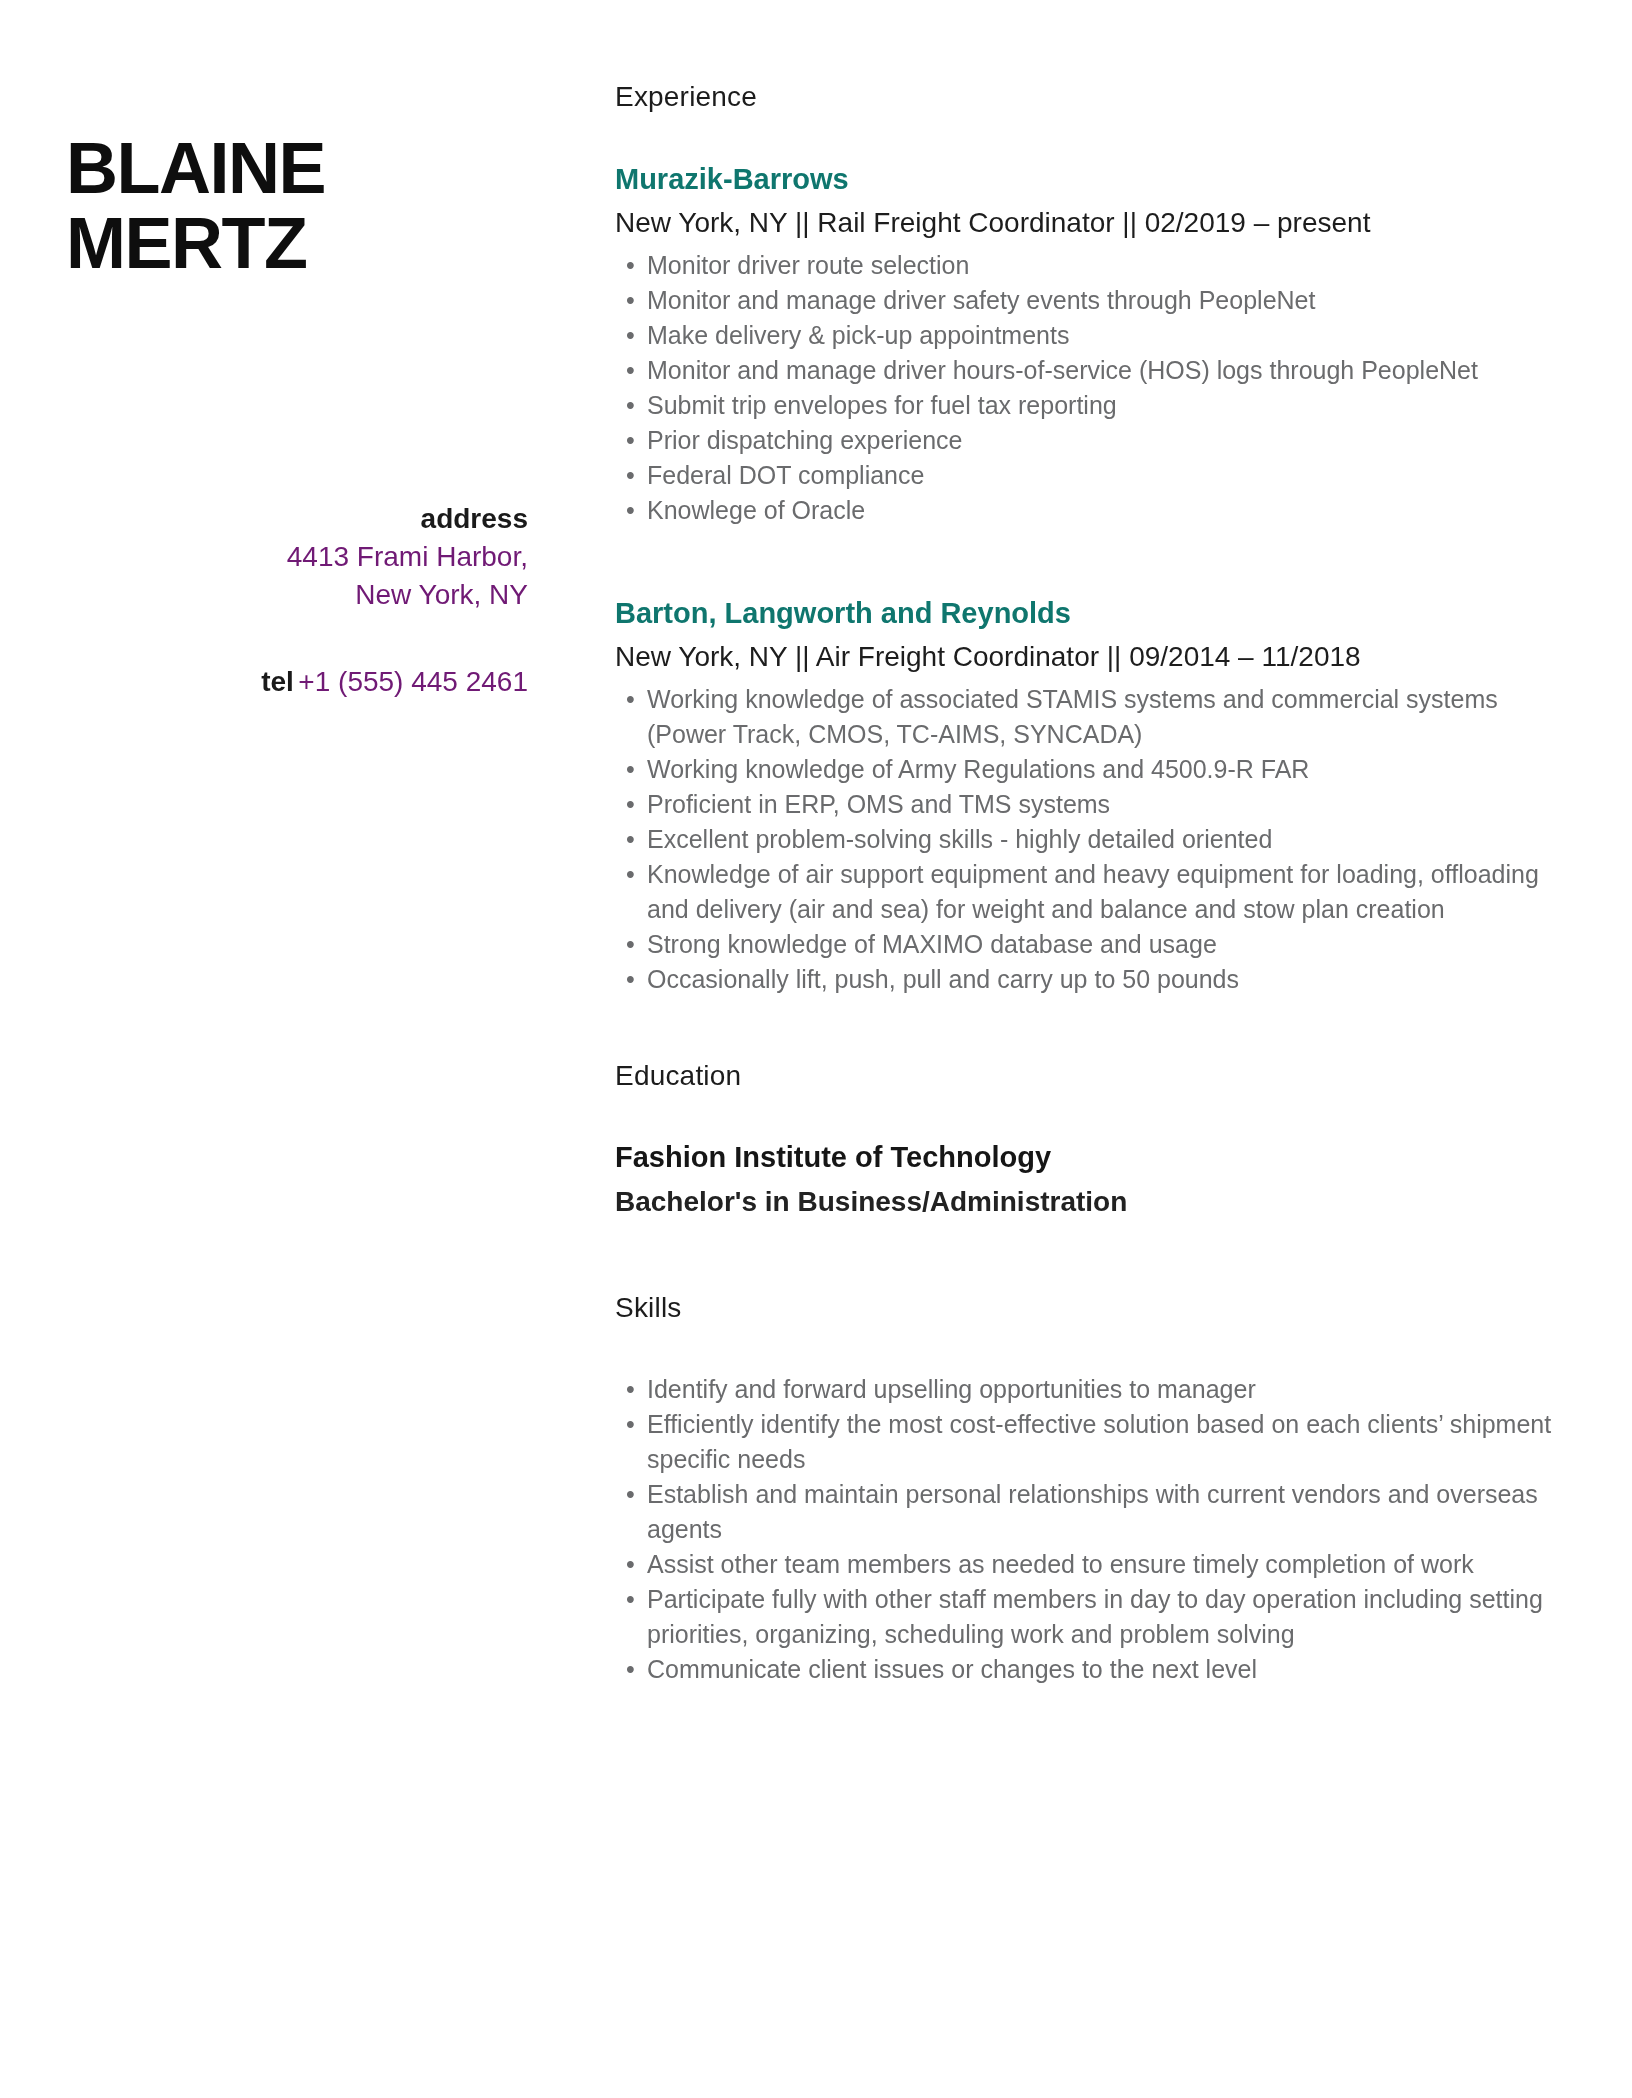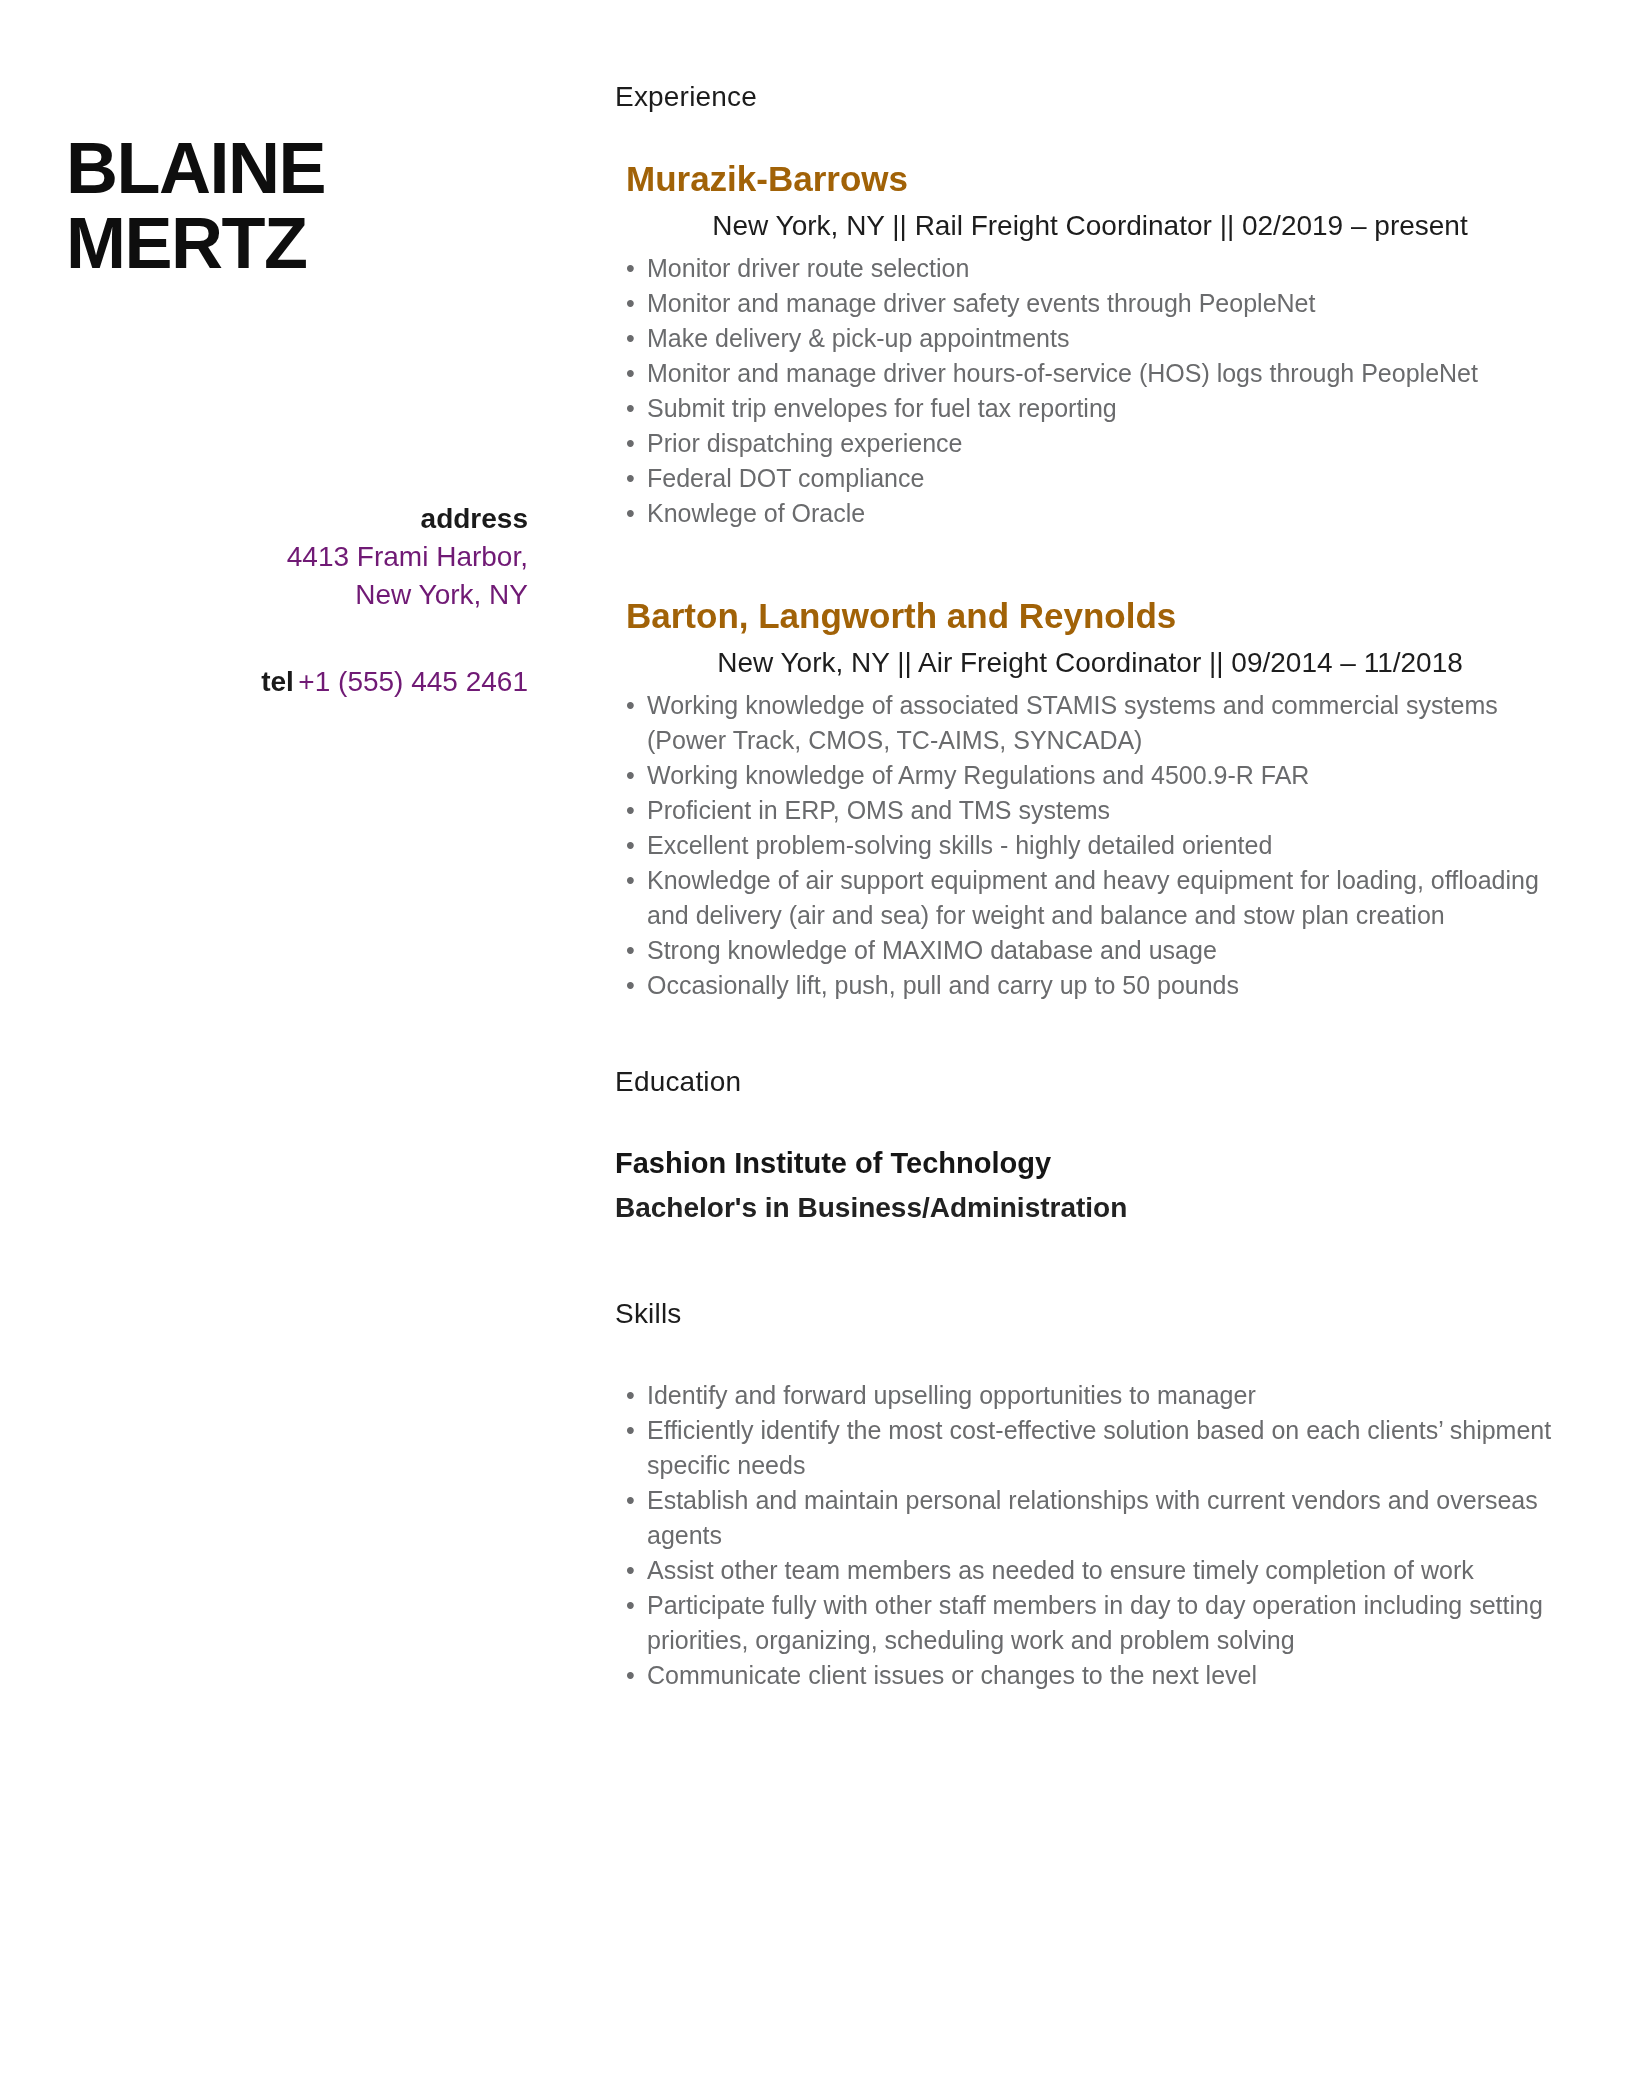--- a/index.html
+++ b/index.html
@@ -34,26 +34,26 @@
     padding-top:80px;
   }
   .section-heading{
     margin:0;
     font-size:28px;line-height:34px;font-weight:500;
     color:#1c1c1c;letter-spacing:0.2px;
   }
   .job{margin-top:47px;}
   .job + .job{margin-top:67px;}
   .company{
-    margin:11px;
-    font-size:35px;line-height:36px;font-weight:700;color:#a16207;
+    margin:0;
+    font-size:29px;line-height:36px;font-weight:700;color:#0f766e;
   }
   .meta-line{
     margin:8px 0 0 0;
-    font-size:28px;line-height:36px;font-weight:400;color:#1d1d1d;text-align:center;
+    font-size:28px;line-height:36px;font-weight:400;color:#1d1d1d;
   }
   ul.bullets{
     margin:7px 0 0 0;padding:0;list-style:none;
   }
   ul.bullets li{
     position:relative;
     padding-left:32px;
     font-size:25px;line-height:35px;font-weight:400;color:#6a6b6d;
   }
   ul.bullets li::before{

